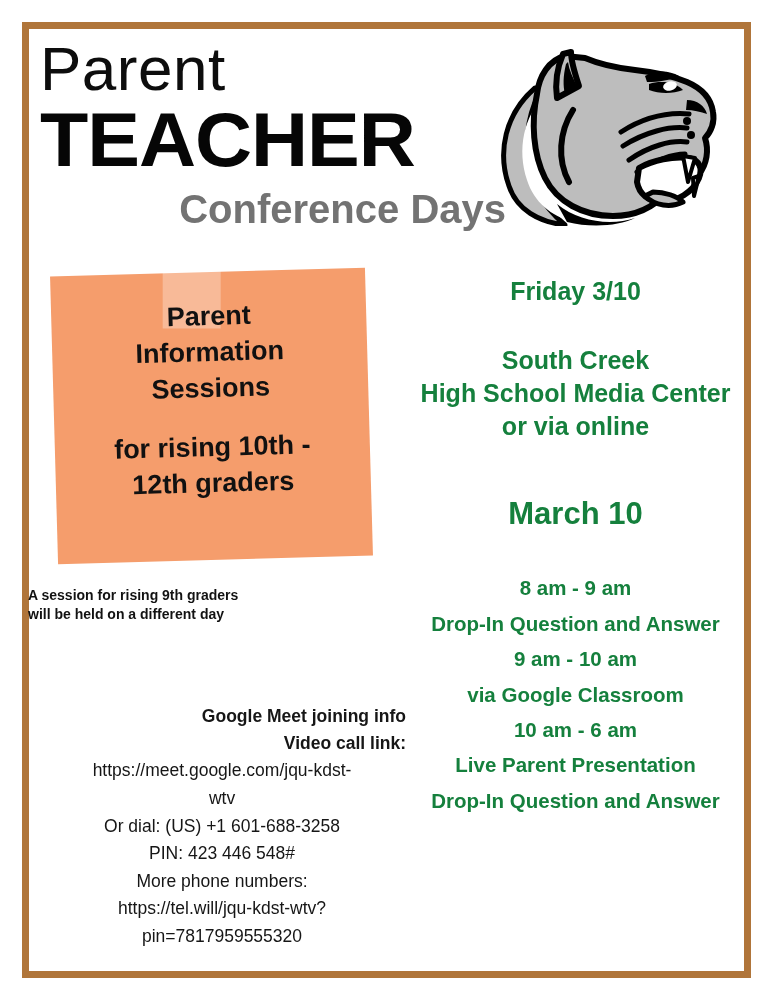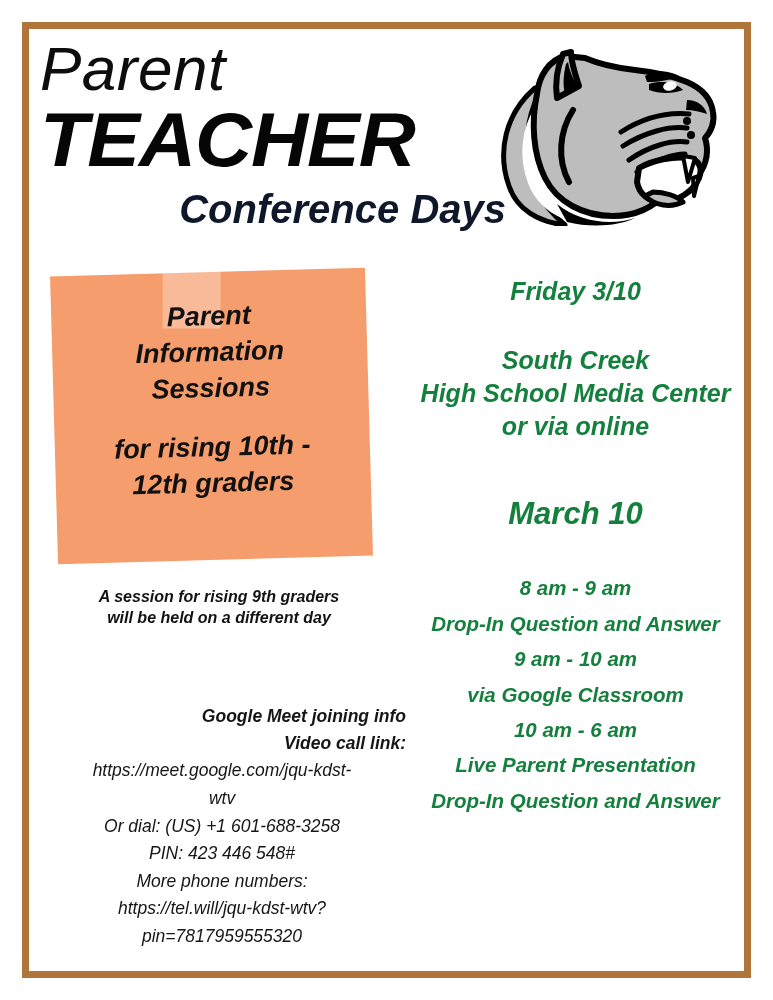--- a/index.html
+++ b/index.html
@@ -9,21 +9,20 @@
   }
   body {
     font-family: "Liberation Sans", sans-serif;
   }
   #poster {
     position: relative;
     width: 773px;
     height: 1000px;
     background: #ffffff;
     overflow: hidden;
-    font-style: italic;
   }
   
   #frame {
     position: absolute;
     left: 22px;
     top: 22px;
     width: 729px;   
     height: 956px;  
     border: 7px solid #b0753a;
     box-sizing: border-box;
@@ -54,21 +53,21 @@
     color: #060606;
     margin: 0;
     text-align: left;
     transform: scaleX(1.04);
     transform-origin: left center;
   }
   .ttl-conference {
     font-size: 40px;
     font-weight: 700;
     line-height: 1.05;
-    color: #0f172a;
+    color: #737373;
     margin: 10px 0 0 0;
     text-align: right;
     padding-right: 4px;
   }
 
   
   #mascot {
     position: absolute;
     left: 487px;
     top: 36px;
@@ -109,22 +108,21 @@
     color: #111111;
   }
   .note-gap { height: 22px; }
 
   
   #ninth {
     position: absolute;
     left: 28px;
     top: 586px;
     width: 382px;
-    text-align: center;
-    font-size: 16px;
+    font-size: 14px;
     font-weight: 700;
     line-height: 1.34;
     color: #121212;
   }
   #meet {
     position: absolute;
     left: 38px;
     top: 703px;
     width: 368px;
     text-align: center;

